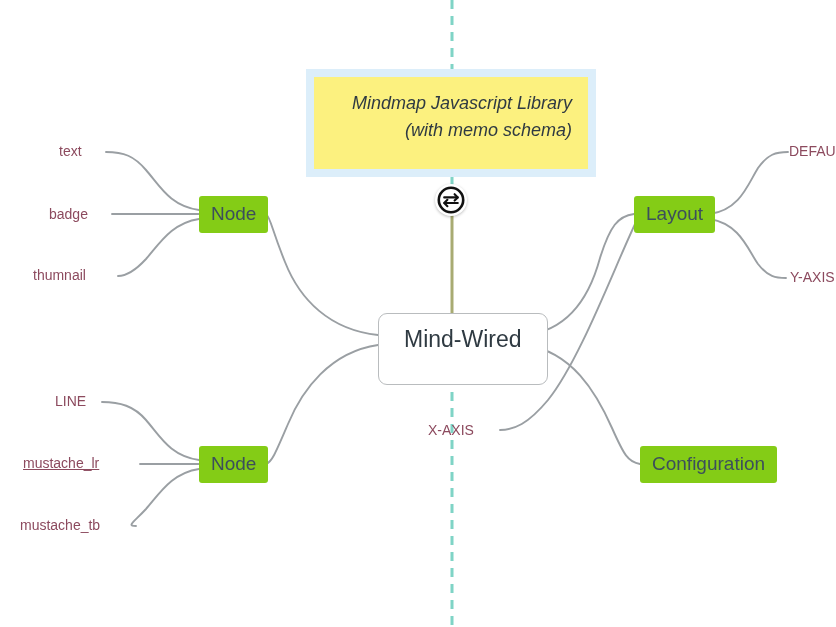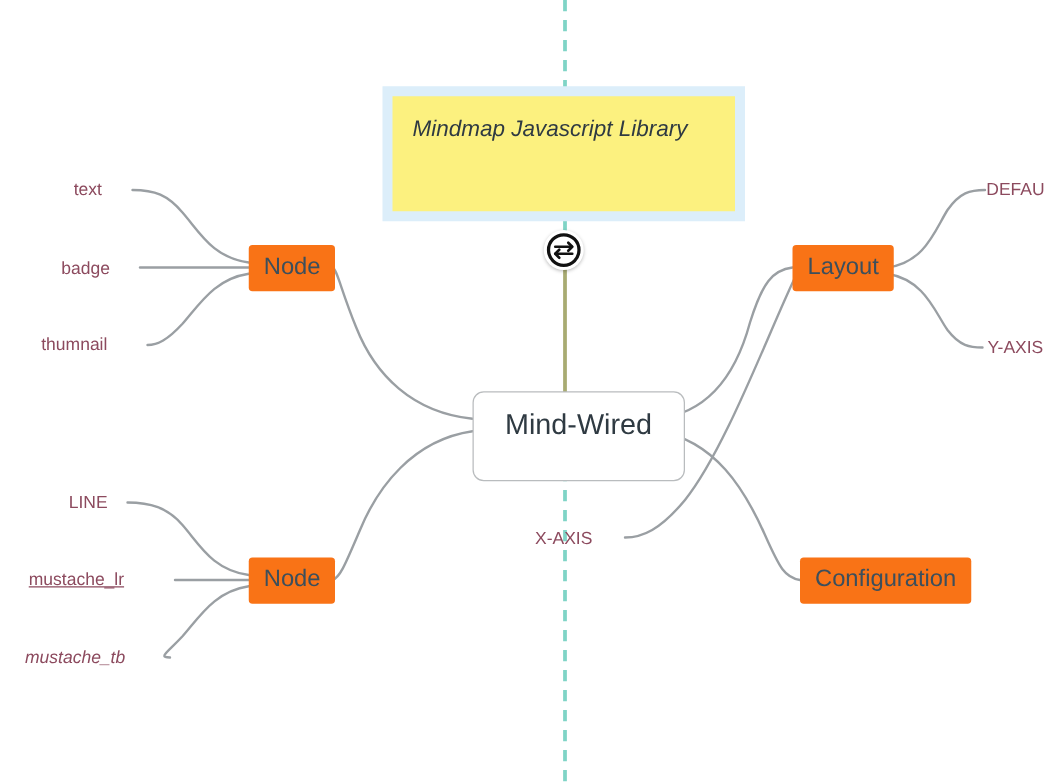--- a/index.html
+++ b/index.html
@@ -35,21 +35,21 @@
     background: #ffffff;
     border: 1px solid #b9bcbe;
     border-radius: 9px;
     color: #2f3a42;
     font-size: 23px;
     padding: 14px 25px 33px 25px;
     z-index: 6;
   }
   
   .branch-node {
-    background: #f97316;
+    background: #84cc16;
     border-radius: 3px;
     color: #3c4f5c;
     font-size: 19px;
     padding: 8px 12px 10px 12px;
     z-index: 5;
   }
   
   .leaf-node {
     color: #8c4a5e;
     font-size: 14px;
@@ -68,20 +68,21 @@
   .memo-inner {
     background: #fcf17f;
     width: 100%;
     height: 100%;
     box-sizing: border-box;
     padding: 13px 16px;
     font-style: italic;
     font-size: 18px;
     color: #2f3a42;
     line-height: 1.5;
+    text-align: right;
   }
   .memo-line {
     display: block;
   }
   
   .toggle-icon {
     position: absolute;
     width: 32px;
     height: 32px;
     border-radius: 50%;
@@ -128,20 +129,21 @@
       <path d="M 710 219 C 740 224 748 250 758 264 C 768 277 776 278 786 278"></path>
 
       <path d="M 636 222 C 614 268 580 360 548 400 C 528 424 514 430 500 430"></path>
 
     </g>
   </svg>
 
   <div class="memo-outer" style="left:306px; top:69px; width:290px; height:108px;">
     <div class="memo-inner">
       <span class="memo-line">Mindmap Javascript Library</span>
+      <span class="memo-line">(with memo schema)</span>
     </div>
   </div>
 
   <div class="toggle-icon" style="left:435px; top:184px;">
     <svg width="30" height="30" viewBox="0 0 30 30" xmlns="http://www.w3.org/2000/svg">
       <circle cx="15" cy="15" r="12.2" fill="#ffffff" stroke="#111111" stroke-width="2.6"></circle>
       <g stroke="#111111" stroke-width="2.1" fill="none" stroke-linecap="round" stroke-linejoin="round">
         <line x1="8.2" y1="12.4" x2="21.6" y2="12.4"></line>
         <polyline points="18.6,9.2 21.8,12.4 18.6,15.6"></polyline>
         <line x1="21.8" y1="18.0" x2="8.4" y2="18.0"></line>
@@ -183,21 +185,21 @@
   </div>
 
   <div class="node leaf-node" style="left:54px; top:392px;">
     <span>LINE</span>
   </div>
 
   <div class="node leaf-node" style="left:22px; top:454px;text-decoration:underline;">
     <span>mustache_lr</span>
   </div>
 
-  <div class="node leaf-node" style="left:19px; top:516px;font-style:italic;">
+  <div class="node leaf-node" style="left:19px; top:516px;">
     <span>mustache_tb</span>
   </div>
 
   <div class="node leaf-node" style="left:788px; top:142px;">
     <span>DEFAULT</span>
   </div>
 
   <div class="node leaf-node" style="left:789px; top:268px;">
     <span>Y-AXIS</span>
   </div>

